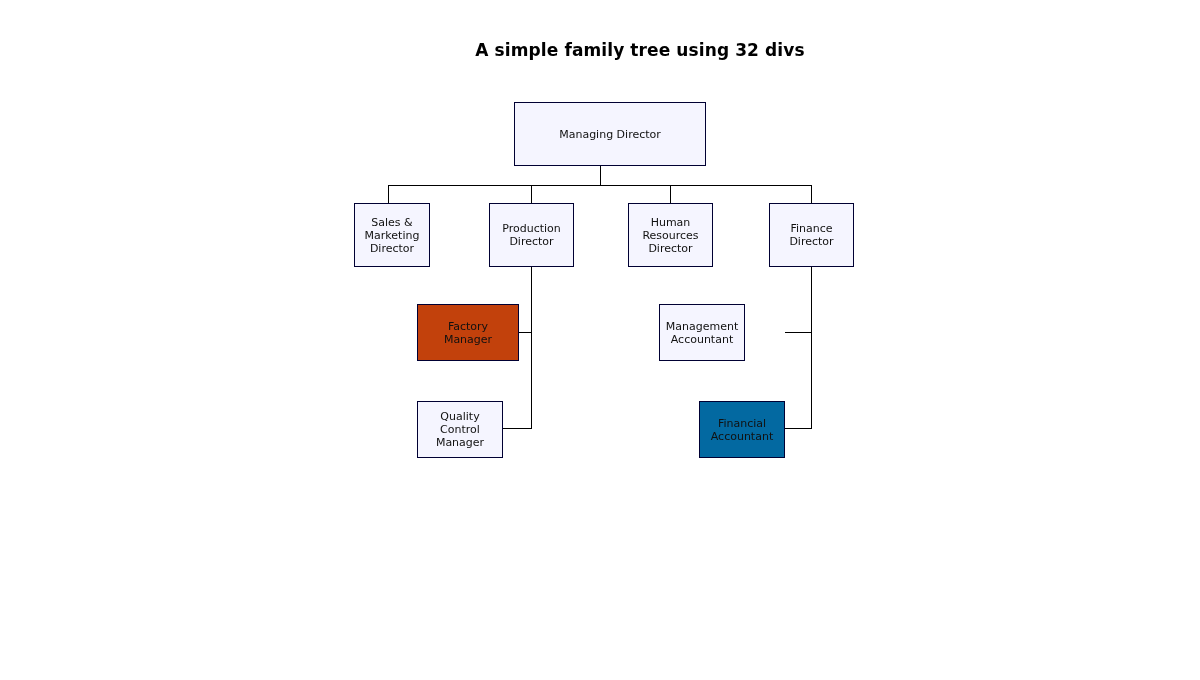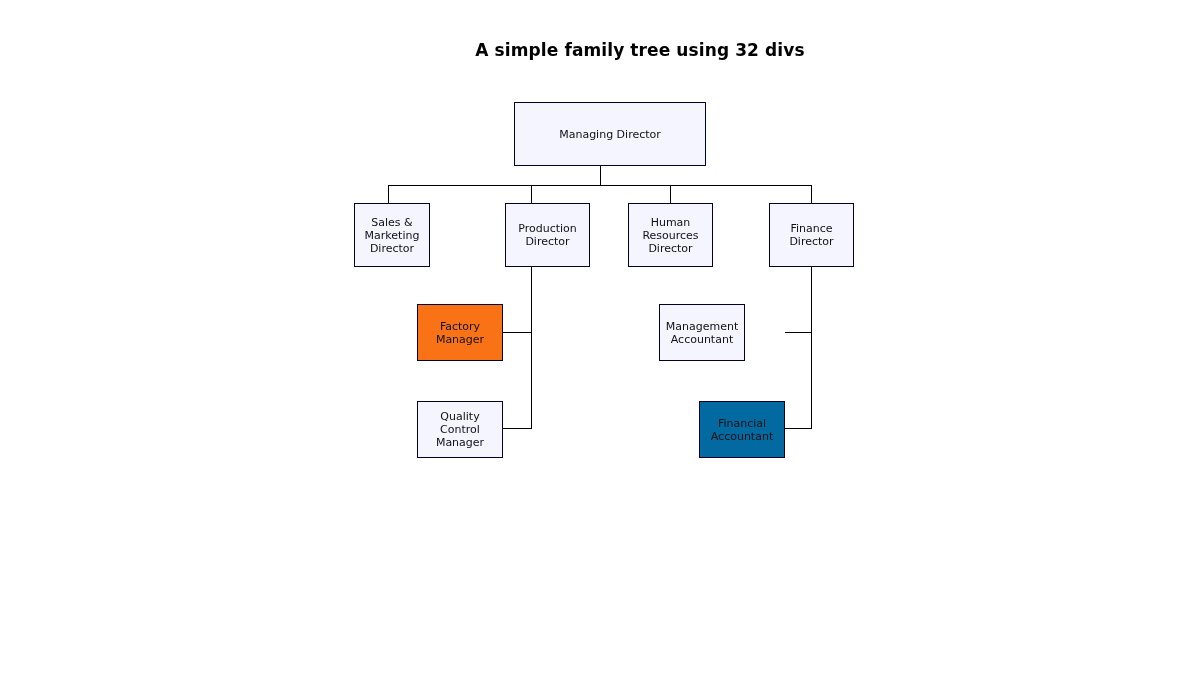--- a/index.html
+++ b/index.html
@@ -76,28 +76,28 @@
     <div class="connector v" style="left: 531px; top: 267px; background: rgb(0, 0, 0); height: 162px;"></div>
     <div class="connector h" style="left: 503px; top: 332px; background: rgb(0, 0, 0); width: 28px;"></div>
     <div class="connector h" style="left: 503px; top: 428px; background: rgb(0, 0, 0); width: 28px;"></div>
     <div class="connector v" style="left: 811px; top: 267px; background: rgb(0, 0, 0); height: 162px;"></div>
     <div class="connector h" style="left: 785px; top: 332px; background: rgb(0, 0, 0); width: 26px;"></div>
     <div class="connector h" style="left: 785px; top: 428px; background: rgb(0, 0, 0); width: 26px;"></div>
     <div class="node" style="left: 504px; top: 102px; width: 192px; height: 64px; background: rgb(245, 245, 255); border-color: rgb(0, 0, 51); color: rgb(17, 17, 17); margin-left: 10px;"><span>Managing Director</span></div>
     <div class="node" style="left: 346px; top: 203px; width: 76px; height: 64px; background: rgb(245, 245, 255); border-color: rgb(0, 0, 51); color: rgb(17, 17, 17); margin-left: 8px;"><span>Sales &amp;
 Marketing
 Director</span></div>
-    <div class="node" style="left: 489px; top: 203px; width: 85px; height: 64px; background: rgb(245, 245, 255); border-color: rgb(0, 0, 51); color: rgb(17, 17, 17); margin-left: 16px;"><span>Production
+    <div class="node" style="left: 489px; top: 203px; width: 85px; height: 64px; background: rgb(245, 245, 255); border-color: rgb(0, 0, 51); color: rgb(17, 17, 17);"><span>Production
 Director</span></div>
     <div class="node" style="left: 628px; top: 203px; width: 85px; height: 64px; background: rgb(245, 245, 255); border-color: rgb(0, 0, 51); color: rgb(17, 17, 17);"><span>Human
 Resources
 Director</span></div>
     <div class="node" style="left: 769px; top: 203px; width: 85px; height: 64px; background: rgb(245, 245, 255); border-color: rgb(0, 0, 51); color: rgb(17, 17, 17);"><span>Finance
 Director</span></div>
-    <div class="node" style="left: 417px; top: 304px; width: 86px; height: 57px; background: #f97316; border-color: rgb(0, 0, 51); color: rgb(17, 17, 17);"><span>Factory
+    <div class="node" style="left: 417px; top: 304px; width: 102px; height: 57px; background: #c2410c; border-color: rgb(0, 0, 51); color: rgb(17, 17, 17);"><span>Factory
 Manager</span></div>
     <div class="node" style="left: 417px; top: 401px; width: 86px; height: 57px; background: rgb(245, 245, 255); border-color: rgb(0, 0, 51); color: rgb(17, 17, 17); align-items: center;"><span>Quality
 Control
 Manager</span></div>
     <div class="node" style="left: 659px; top: 304px; width: 86px; height: 57px; background: rgb(245, 245, 255); border-color: rgb(0, 0, 51); color: rgb(17, 17, 17);"><span>Management
 Accountant</span></div>
     <div class="node" style="left: 699px; top: 401px; width: 86px; height: 57px; background: #0369a1; border-color: rgb(0, 0, 51); color: rgb(17, 17, 17);"><span>Financial
 Accountant</span></div>
   </div>
 

